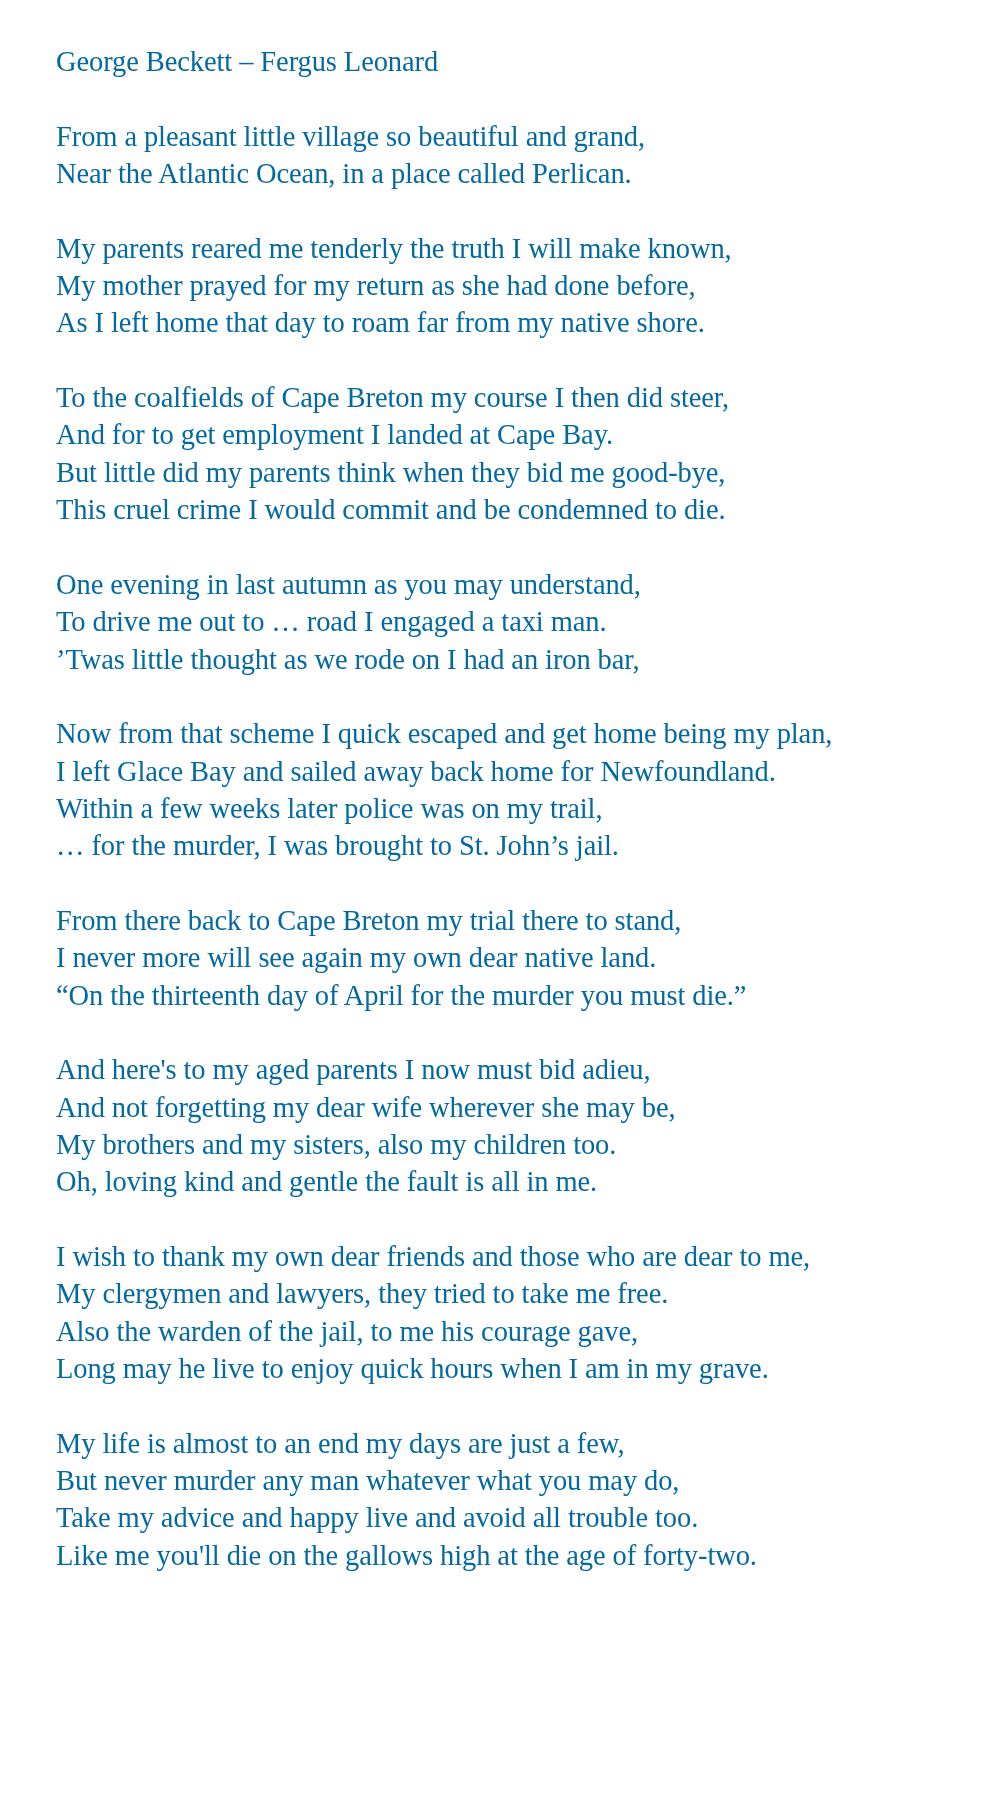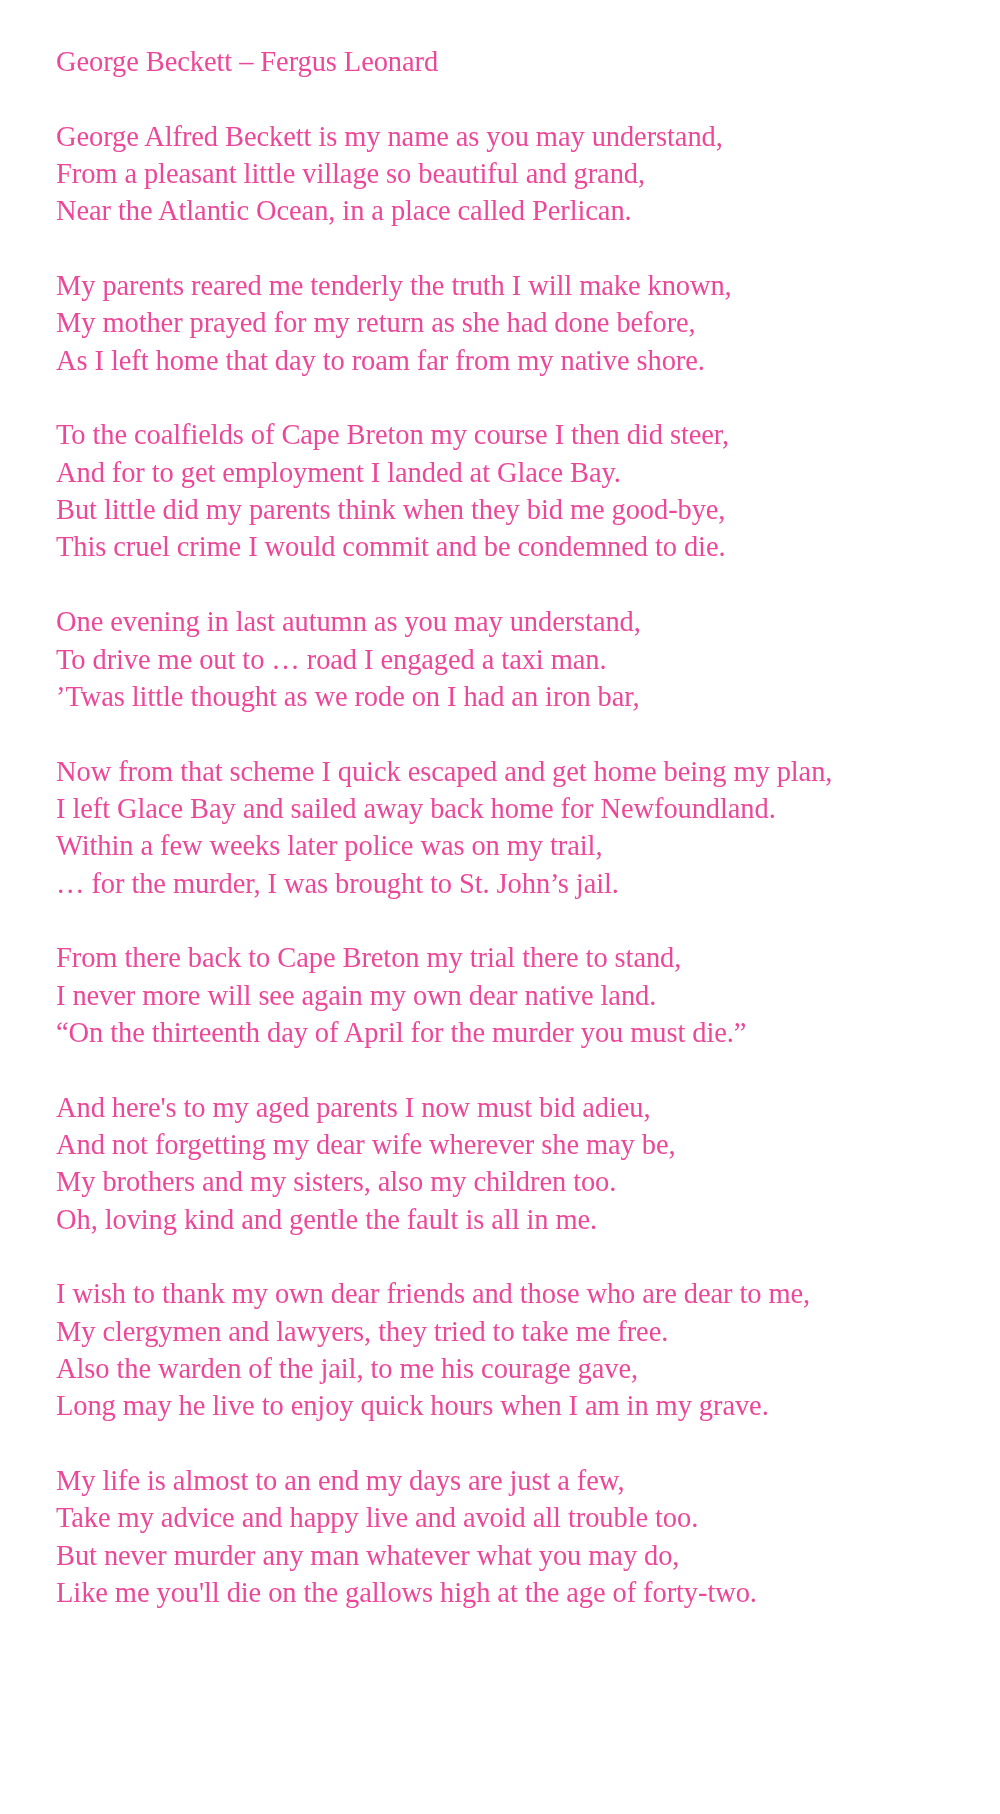--- a/index.html
+++ b/index.html
@@ -1,45 +1,44 @@
 <!DOCTYPE html>
 <html><head>
 <meta charset="utf-8">
 <style>
   html, body { margin: 0; padding: 0; background: #ffffff; }
   body { width: 1000px; height: 1814px; overflow: hidden; position: relative; }
   .page {
     position: absolute; left: 56px; top: 43px; width: 940px;
     font-family: "Liberation Serif", "DejaVu Serif", serif;
-    font-size: 28.5px; line-height: 37.35px; color: #ec4899;
+    font-size: 28.5px; line-height: 37.35px; color: #0369a1;
     letter-spacing: -0.1px;
   }
   .title { margin: 0 0 37.35px 0; white-space: nowrap; }
   .stanza { margin: 0 0 37.35px 0; }
   .line { white-space: nowrap; display: block; }
 </style>
 </head>
 <body>
 
 <div class="page">
   <div class="title">George Beckett – Fergus Leonard</div>
 
   <div class="stanza">
-    <span class="line">George Alfred Beckett is my name as you may understand,</span>
     <span class="line">From a pleasant little village so beautiful and grand,</span>
     <span class="line">Near the Atlantic Ocean, in a place called Perlican.</span>
   </div>
   <div class="stanza">
     <span class="line">My parents reared me tenderly the truth I will make known,</span>
     <span class="line">My mother prayed for my return as she had done before,</span>
     <span class="line">As I left home that day to roam far from my native shore.</span>
   </div>
   <div class="stanza">
     <span class="line">To the coalfields of Cape Breton my course I then did steer,</span>
-    <span class="line">And for to get employment I landed at Glace Bay.</span>
+    <span class="line">And for to get employment I landed at Cape Bay.</span>
     <span class="line">But little did my parents think when they bid me good-bye,</span>
     <span class="line">This cruel crime I would commit and be condemned to die.</span>
   </div>
   <div class="stanza">
     <span class="line">One evening in last autumn as you may understand,</span>
     <span class="line">To drive me out to … road I engaged a taxi man.</span>
     <span class="line">’Twas little thought as we rode on I had an iron bar,</span>
   </div>
   <div class="stanza">
     <span class="line">Now from that scheme I quick escaped and get home being my plan,</span>
@@ -59,17 +58,17 @@
     <span class="line">Oh, loving kind and gentle the fault is all in me.</span>
   </div>
   <div class="stanza">
     <span class="line">I wish to thank my own dear friends and those who are dear to me,</span>
     <span class="line">My clergymen and lawyers, they tried to take me free.</span>
     <span class="line">Also the warden of the jail, to me his courage gave,</span>
     <span class="line">Long may he live to enjoy quick hours when I am in my grave.</span>
   </div>
   <div class="stanza">
     <span class="line">My life is almost to an end my days are just a few,</span>
+    <span class="line">But never murder any man whatever what you may do,</span>
     <span class="line">Take my advice and happy live and avoid all trouble too.</span>
-    <span class="line">But never murder any man whatever what you may do,</span>
     <span class="line">Like me you'll die on the gallows high at the age of forty-two.</span>
   </div>
 </div>
 
 </body></html>

